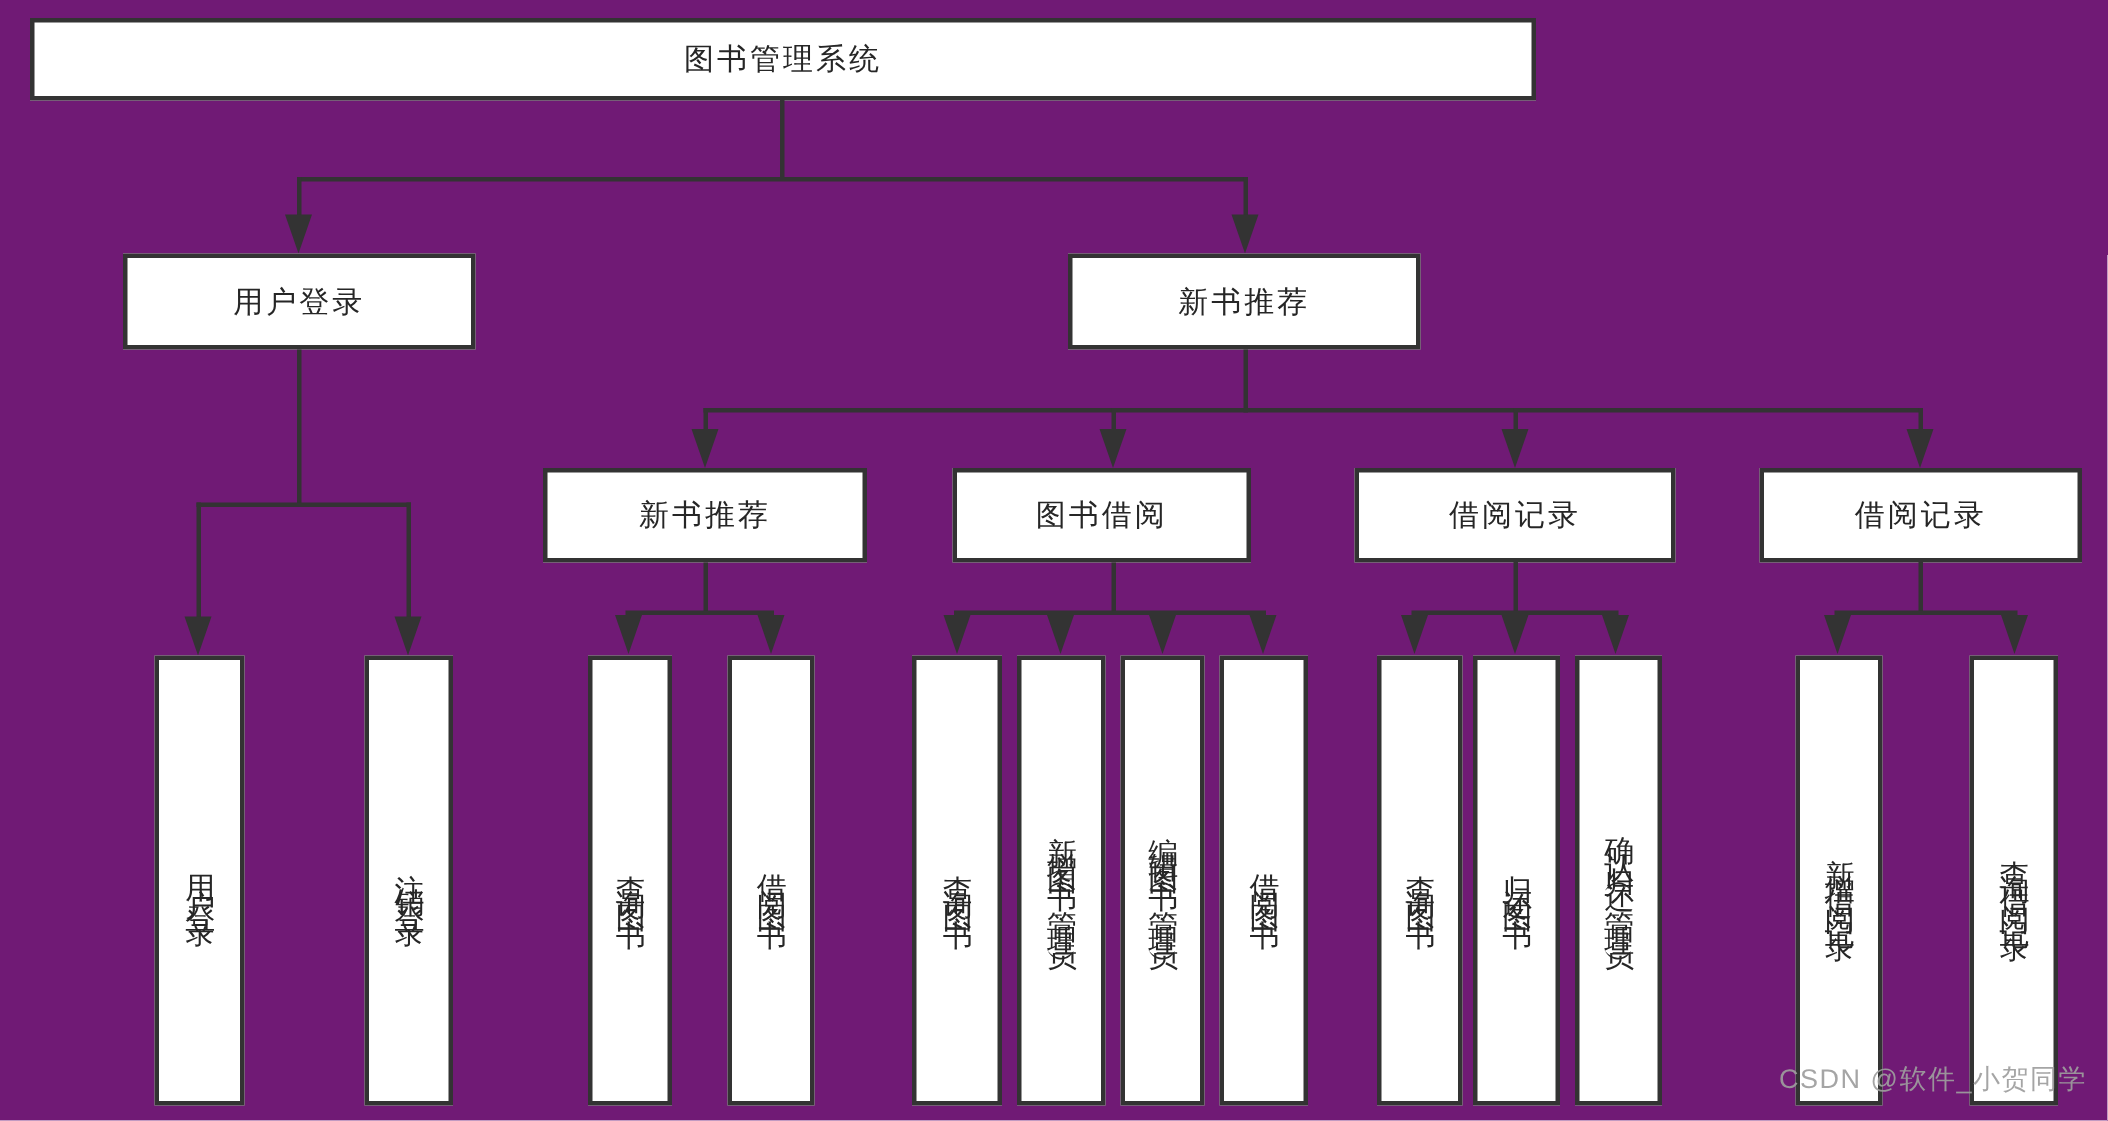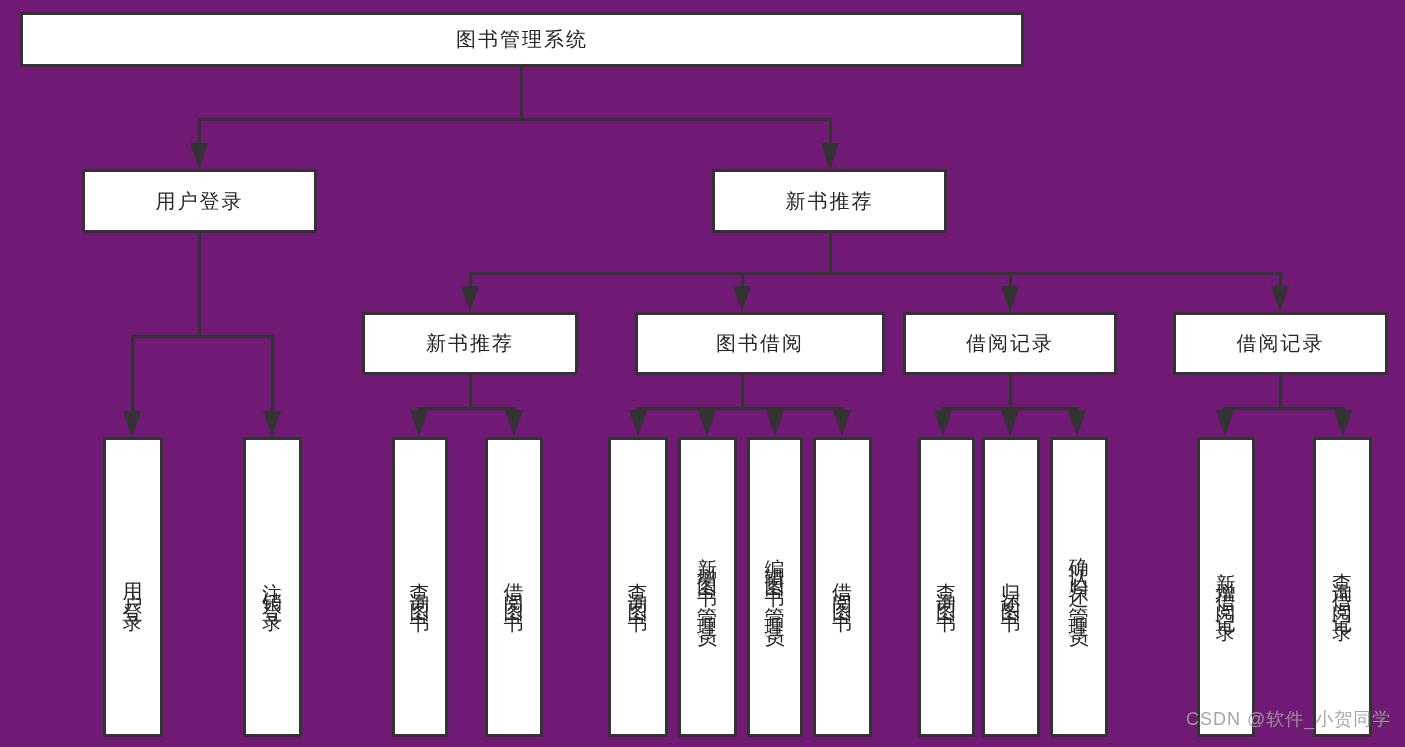--- a/index.html
+++ b/index.html
@@ -68,21 +68,21 @@
   <div class="v" style="left:1009px;top:272px;height:18px;"></div>
   <div class="v" style="left:1279px;top:272px;height:18px;"></div>
   <div class="a" style="left:461px;top:286px;"></div>
   <div class="a" style="left:733px;top:286px;"></div>
   <div class="a" style="left:1001px;top:286px;"></div>
   <div class="a" style="left:1271px;top:286px;"></div>
 
   <div class="hbox" style="left:362px;top:312px;width:216px;height:63px;align-items:center;">
     <span>新书推荐</span>
   </div>
-  <div class="hbox" style="left:635px;top:312px;width:250px;height:63px;font-family:Liberation Mono, monospace;">
+  <div class="hbox" style="left:635px;top:312px;width:199px;height:63px;font-family:Liberation Mono, monospace;">
     <span>图书借阅</span>
   </div>
   <div class="hbox" style="left:903px;top:312px;width:214px;height:63px;">
     <span>借阅记录</span>
   </div>
   <div class="hbox" style="left:1173px;top:312px;width:215px;height:63px;">
     <span>借阅记录</span>
   </div>
 
   <div class="v" style="left:469px;top:375px;height:35px;"></div>

